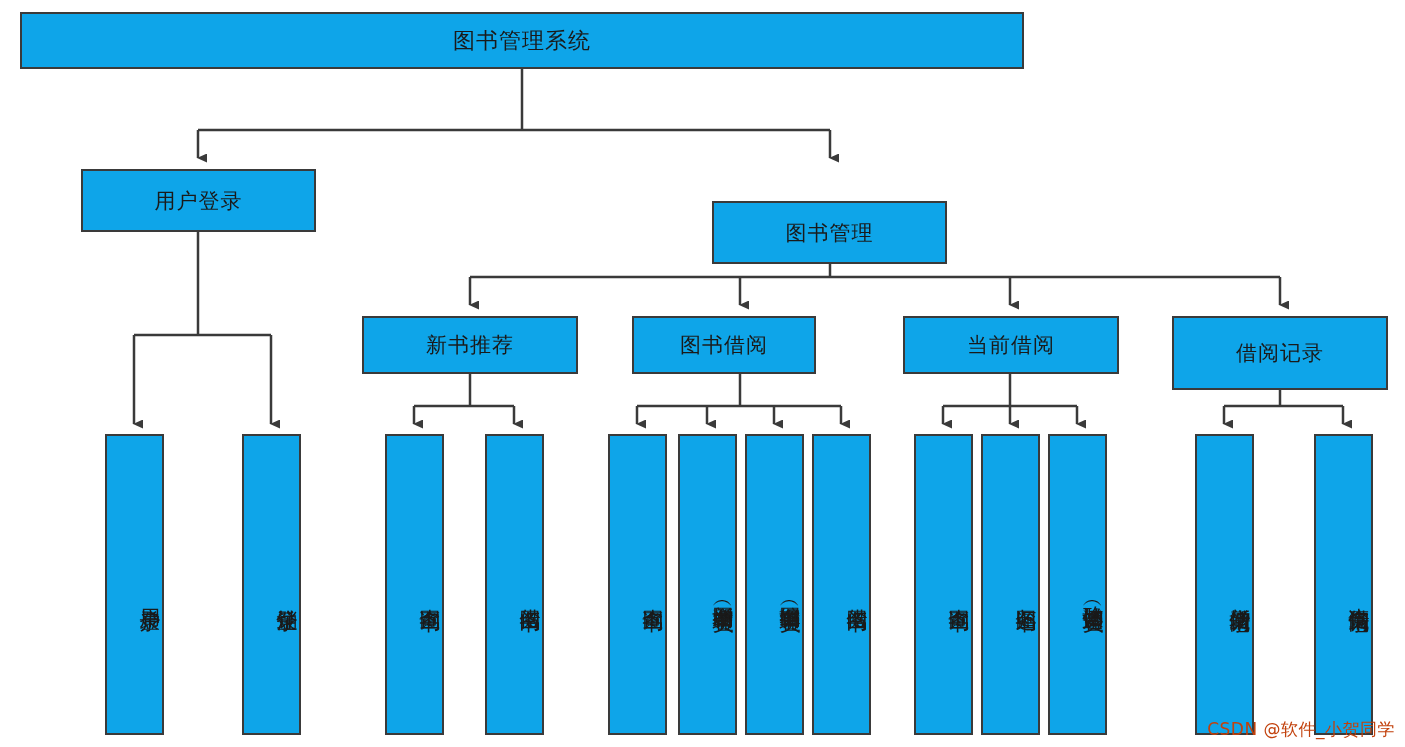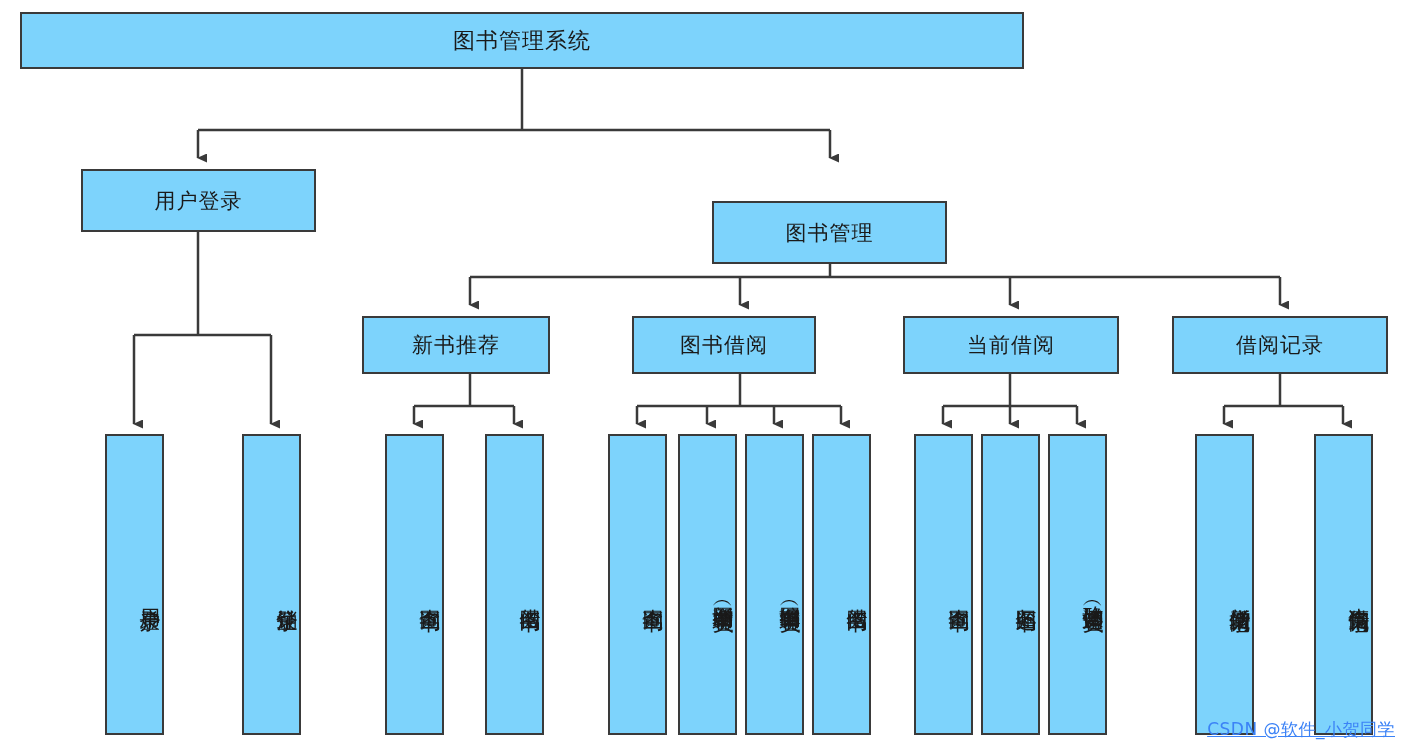--- a/index.html
+++ b/index.html
@@ -23,21 +23,21 @@
     left: 0;
     top: 0;
     width: 1405px;
     height: 747px;
     pointer-events: none;
   }
   .node {
     position: absolute;
     box-sizing: border-box;
     border: 2px solid #3a3a3a;
-    background: #7dd3fc;
+    background: #0ea5e9;
     display: flex;
     align-items: center;
     justify-content: center;
     color: #1a1a1a;
   }
   .node.horiz {
     font-size: 21px;
     letter-spacing: 1px;
   }
   .node.vert {
@@ -57,24 +57,23 @@
     white-space: nowrap;
   }
   #root-node {
     font-size: 22px;
   }
   #watermark {
     position: absolute;
     right: 10px;
     bottom: 6px;
     font-size: 17px;
-    color: #3b82f6;
+    color: #c2410c;
     letter-spacing: 0.5px;
     white-space: nowrap;
-    text-decoration: underline;
   }
 </style>
 </head>
 <body>
 
 <div id="canvas">
 
   <svg class="edges" viewBox="0 0 1405 747">
     <defs>
       <marker id="arrow" markerWidth="9" markerHeight="10" refX="4.5" refY="9" orient="auto" markerUnits="userSpaceOnUse">
@@ -129,30 +128,30 @@
     <span>图书管理系统</span>
   </div>
 
   <div class="node horiz" style="left:81px; top:169px; width:235px; height:63px;">
     <span>用户登录</span>
   </div>
   <div class="node horiz" style="left:712px; top:169px; width:235px; height:63px;margin-top:32px;">
     <span>图书管理</span>
   </div>
 
-  <div class="node horiz" style="left:362px; top:316px; width:188px; height:58px;">
+  <div class="node horiz" style="left:362px; top:316px; width:216px; height:58px;">
     <span>新书推荐</span>
   </div>
   <div class="node horiz" style="left:632px; top:316px; width:184px; height:58px;">
     <span>图书借阅</span>
   </div>
   <div class="node horiz" style="left:903px; top:316px; width:216px; height:58px;">
     <span>当前借阅</span>
   </div>
-  <div class="node horiz" style="left:1172px; top:316px; width:216px; height:58px;">
+  <div class="node horiz" style="left:1172px; top:316px; width:216px; height:74px;">
     <span>借阅记录</span>
   </div>
 
   <div class="node vert" style="left:105px; top:434px; width:59px; height:301px;">
     <span class="vtext">用户登录</span>
   </div>
   <div class="node vert" style="left:242px; top:434px; width:59px; height:301px;">
     <span class="vtext">注销登录</span>
   </div>
 

